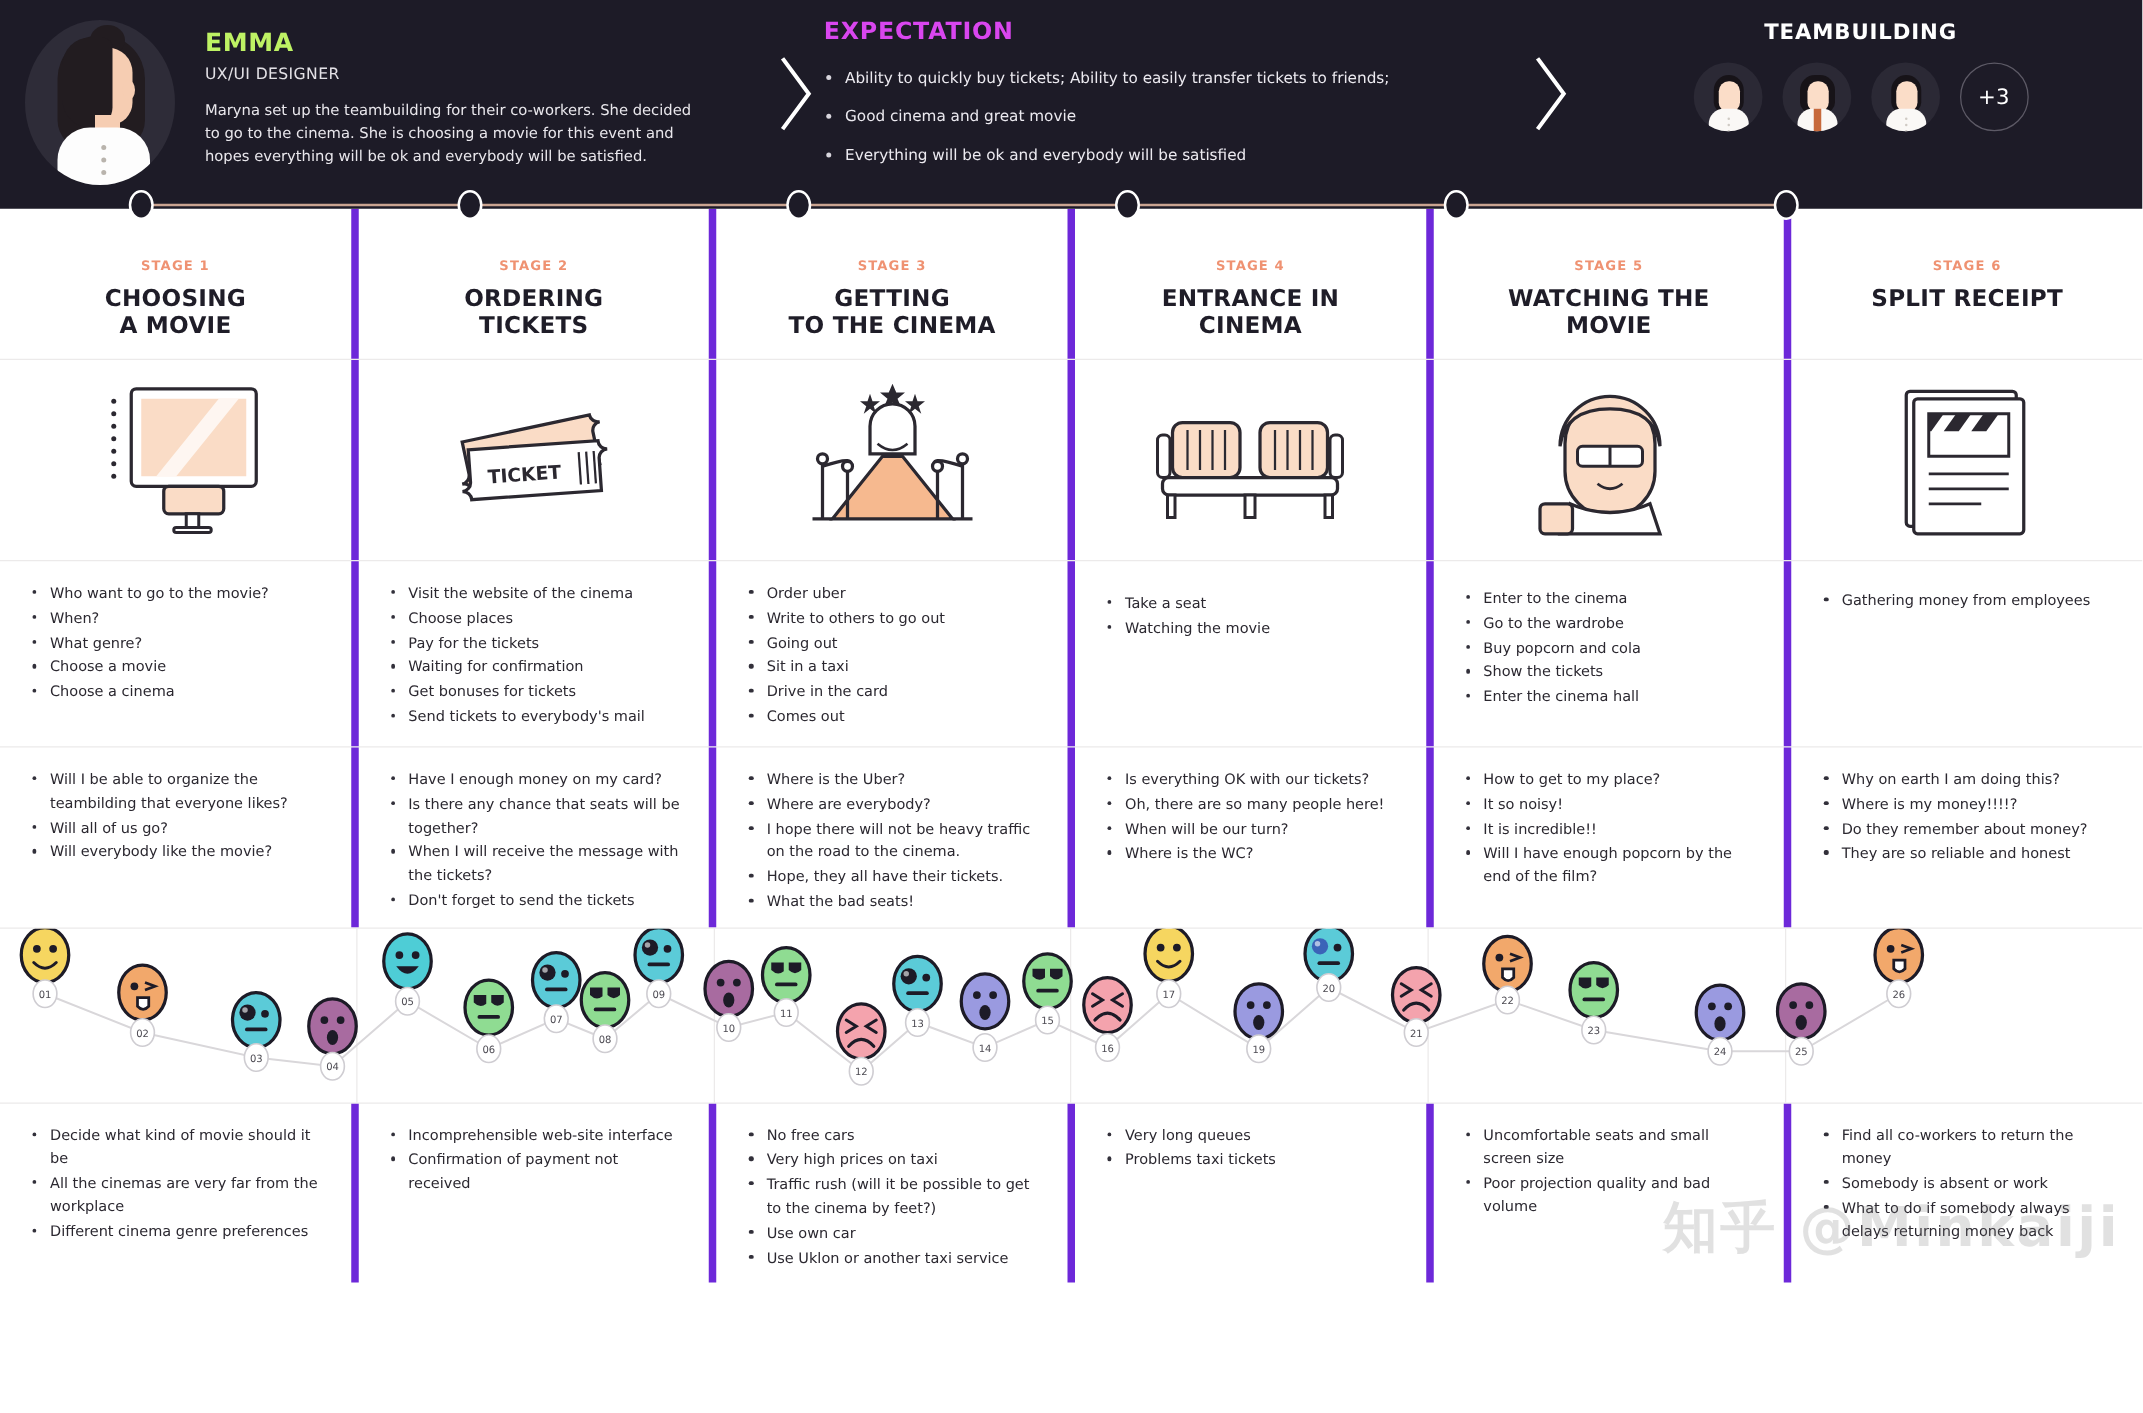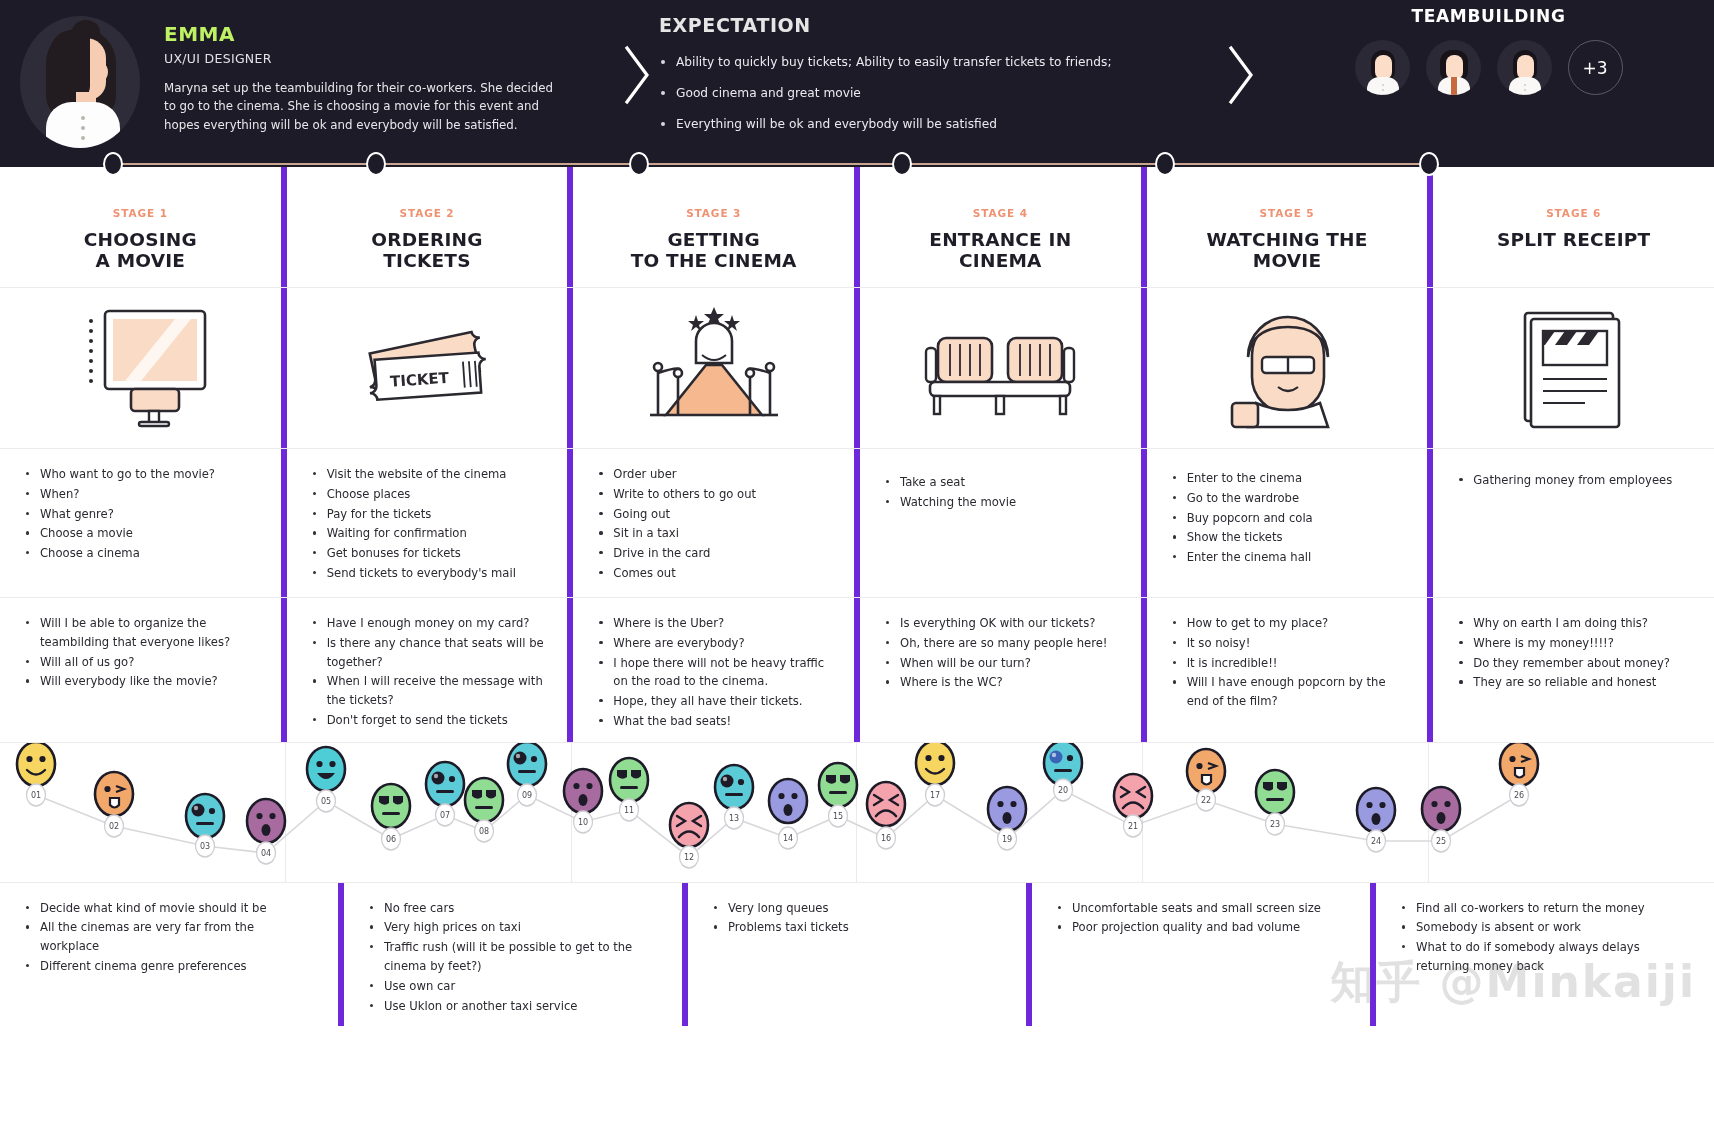--- a/index.html
+++ b/index.html
@@ -38,26 +38,26 @@
 
   .persona-text { margin-left: 24px; padding-top: 8px; }
   .persona-name { color:#bef264; font-size: 20px; font-weight: bold; letter-spacing: .5px; }
   .persona-role { color:#e3e1e6; font-size: 12.5px; margin-top: 5px; letter-spacing:.3px; }
   .persona-desc { color:#e9e7ec; font-size: 11.8px; line-height: 1.55; margin-top: 13px; width: 400px; }
 
   .chev { width: 44px; display:flex; align-items:center; justify-content:center; padding-top: 44px; }
   .chev svg { display:block; }
 
   .expect { padding-top: 14px; width: 560px; }
-  .expect-title { color:#e5e5e5; font-size: 19px; font-weight:bold; letter-spacing:.6px; }
+  .expect-title { color:#d946ef; font-size: 19px; font-weight:bold; letter-spacing:.6px; }
   .expect ul { list-style:none; margin-top: 18px; }
   .expect li { color:#eceaf0; font-size: 12.2px; line-height: 1.4; margin-bottom: 14px; position:relative; padding-left: 17px; }
   .expect li:before { content:""; position:absolute; left:2px; top:6px; width:4px; height:4px; border-radius:50%; background:#d8d6dd; }
 
-  .team { flex:1; display:flex; flex-direction:column; align-items:center; padding-top: 6px; }
+  .team { flex:1; display:flex; flex-direction:column; align-items:center; padding-top: 16px; }
   .team-title { color:#fff; font-size: 17px; font-weight:bold; letter-spacing:.7px; margin-bottom: 14px; }
   .team-row { display:flex; align-items:center; gap: 16px; }
   .team-av { width:55px; height:55px; border-radius:50%; background:#2b2935; position:relative; overflow:hidden; }
   .team-av.plus { background:#1d1b27; border:1px solid #5d5a66; display:flex; align-items:center; justify-content:center; color:#fff; font-size:17px; }
   .ta-hair { position:absolute; left:16px; top:10px; width:24px; height:30px; background:#171318; border-radius:12px 12px 8px 8px; }
   .ta-face { position:absolute; left:20px; top:15px; width:17px; height:24px; background:#fbddc8; border-radius:8px 8px 7px 7px; }
   .ta-body { position:absolute; left:12px; top:37px; width:32px; height:22px; background:#faf8f6; border-radius:12px 12px 0 0; }
   .ta-tie  { position:absolute; left:25px; top:37px; width:6px; height:22px; background:#c76a3d; }
   .ta-dots { position:absolute; left:27px; top:44px; width:2px; height:2px; background:#cfcac4; border-radius:50%; box-shadow:0 5px 0 #cfcac4, 0 10px 0 #cfcac4; }
 
@@ -765,20 +765,28 @@
           <ul>
       <li>Decide what kind of movie should it be</li>
       <li>All the cinemas are very far from the workplace</li>
       <li>Different cinema genre preferences</li>
     </ul>
         </div>
       </div>
     <div class="col">
         <div class="bullets">
           <ul>
+      <li>Incomprehensible web-site interface</li>
+      <li>Confirmation of payment  not received</li>
+    </ul>
+        </div>
+      </div>
+    <div class="col">
+        <div class="bullets">
+          <ul>
       <li>No free cars</li>
       <li>Very high prices on taxi</li>
       <li>Traffic rush (will it be possible to get to the cinema by feet?)</li>
       <li>Use own car</li>
       <li>Use Uklon or another taxi service</li>
     </ul>
         </div>
       </div>
     <div class="col">
         <div class="bullets">

